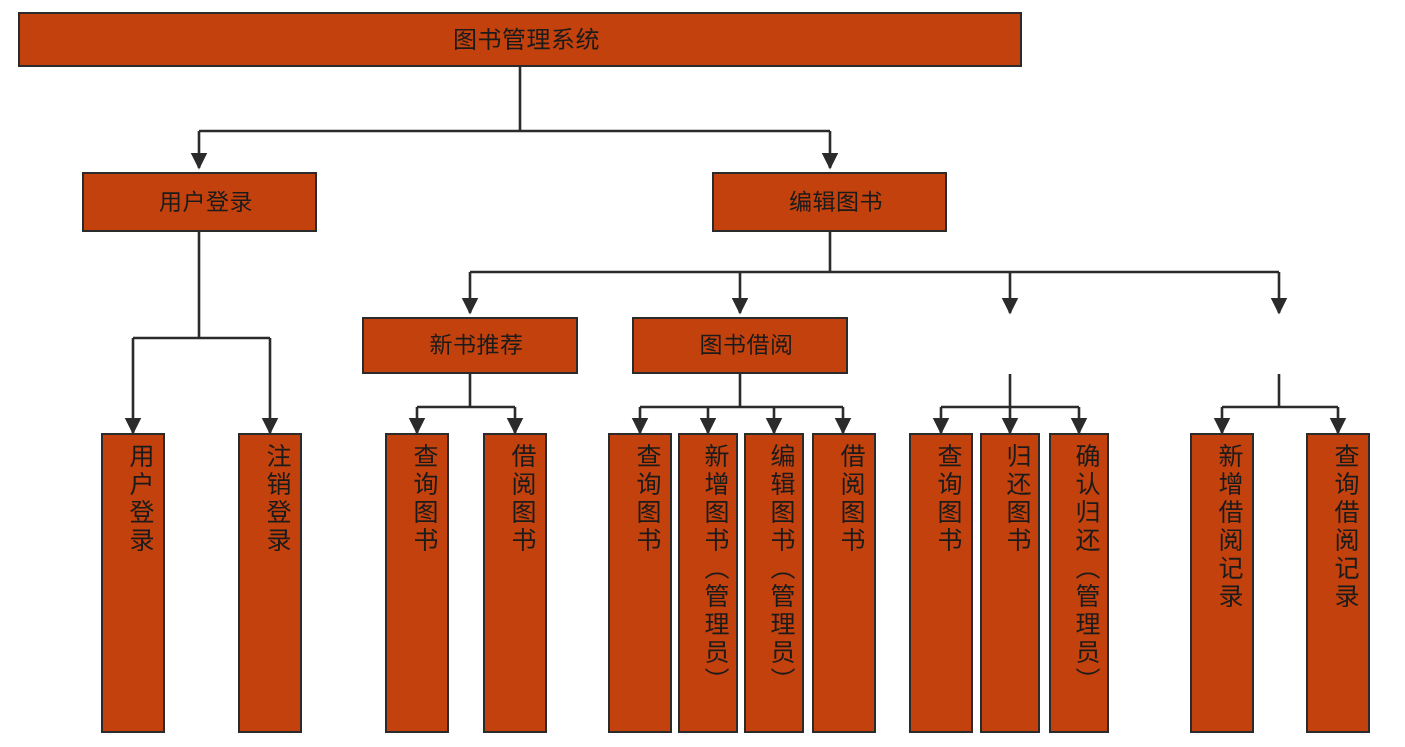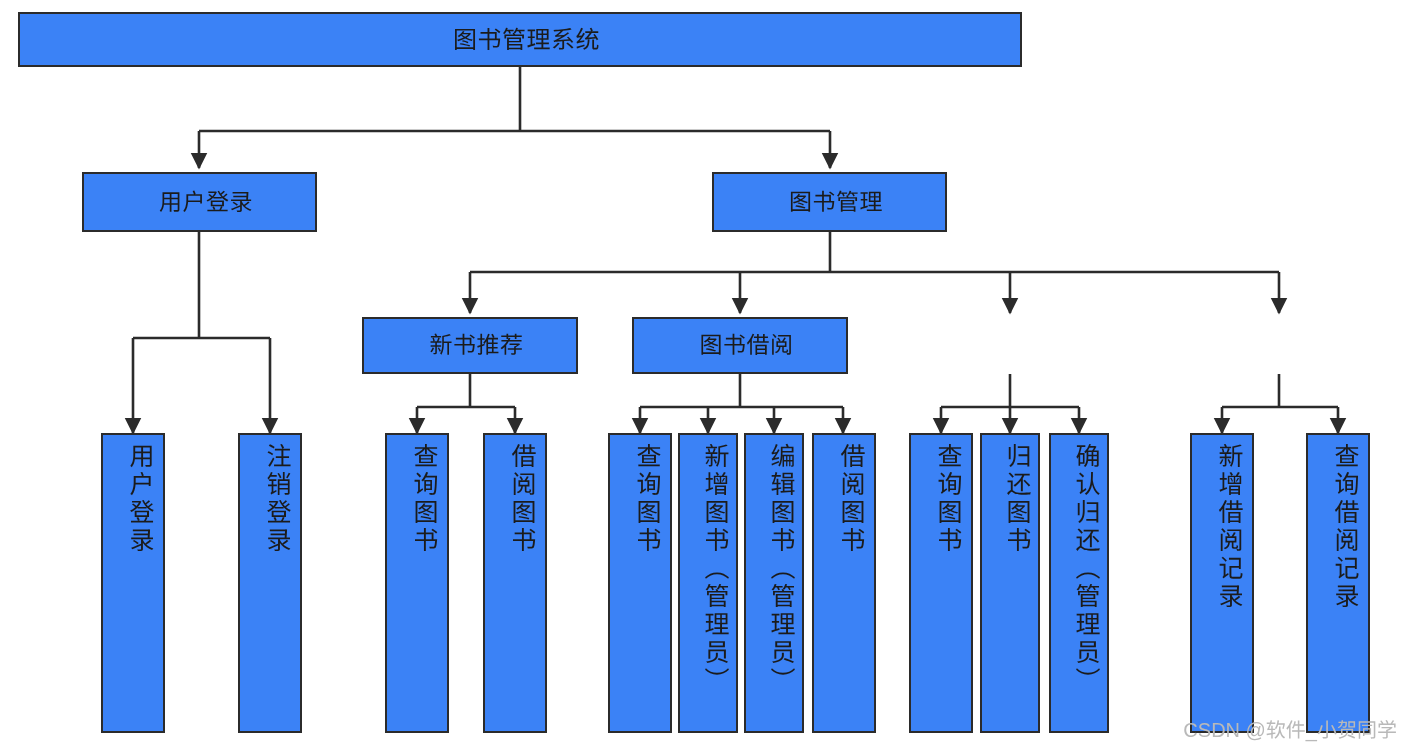--- a/index.html
+++ b/index.html
@@ -10,21 +10,21 @@
     font-family:"Liberation Sans","DejaVu Sans",sans-serif;
     overflow:hidden;
     position:relative;
   }
   #canvas{position:absolute;left:0;top:0;width:1405px;height:747px;}
   #svg-layer{position:absolute;left:0;top:0;width:1405px;height:747px;}
 
   .node{
     position:absolute;
     box-sizing:border-box;
-    background:#3b82f6;
+    background:#c2410c;
     border:2.5px solid #2b2b2b;
     display:flex;
     align-items:center;
     justify-content:center;
     z-index:2;
     padding-left:13px;
   }
   .node .lbl{
     color:#1b1b1b;
     line-height:1.05;
@@ -118,21 +118,21 @@
   </svg>
 
   <div class="node horiz root" style="left:18px;top:12px;width:1004px;height:55px;">
     <span class="lbl">图书管理系统</span>
   </div>
 
   <div class="node horiz" style="left:82px;top:172px;width:235px;height:60px;">
     <span class="lbl">用户登录</span>
   </div>
   <div class="node horiz" style="left:712px;top:172px;width:235px;height:60px;">
-    <span class="lbl">图书管理</span>
+    <span class="lbl">编辑图书</span>
   </div>
 
   <div class="node horiz" style="left:362px;top:317px;width:216px;height:57px;">
     <span class="lbl">新书推荐</span>
   </div>
   <div class="node horiz" style="left:632px;top:317px;width:216px;height:57px;text-align:right;">
     <span class="lbl">图书借阅</span>
   </div>
 
   <div class="node vert" style="left:101px;top:433px;width:64px;height:300px;">
@@ -172,15 +172,14 @@
     <span class="lbl">确认归还（管理员）</span>
   </div>
 
   <div class="node vert" style="left:1190px;top:433px;width:64px;height:300px;">
     <span class="lbl">新增借阅记录</span>
   </div>
   <div class="node vert" style="left:1306px;top:433px;width:64px;height:300px;">
     <span class="lbl">查询借阅记录</span>
   </div>
 
-  <div class="watermark">CSDN @软件_小贺同学</div>
 
 </div>
 
 </body></html>

